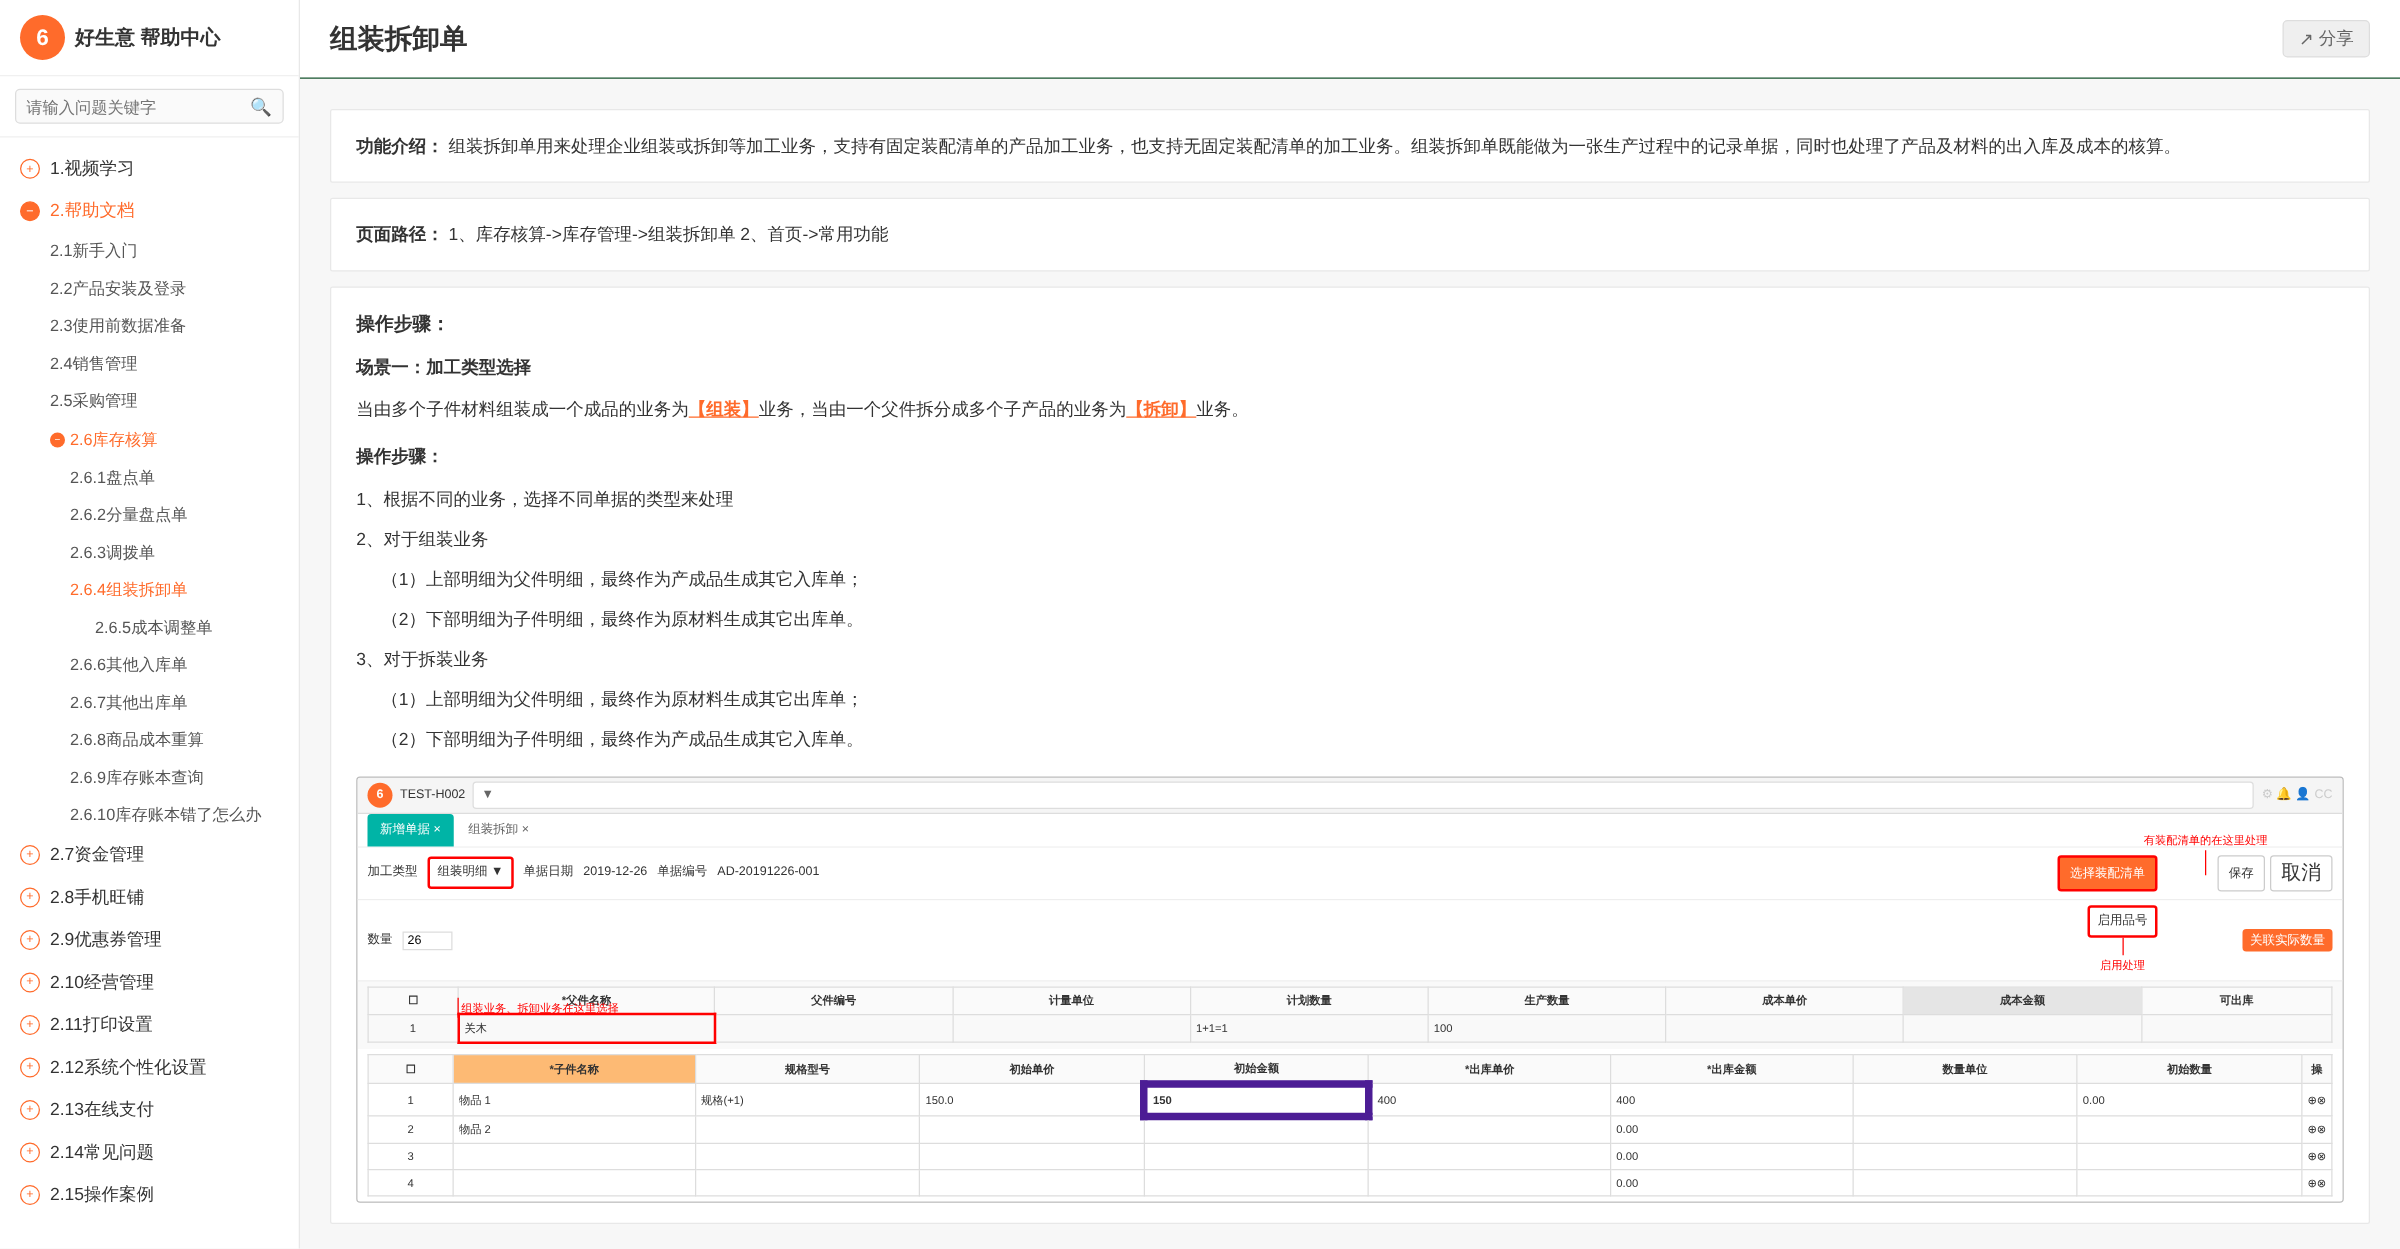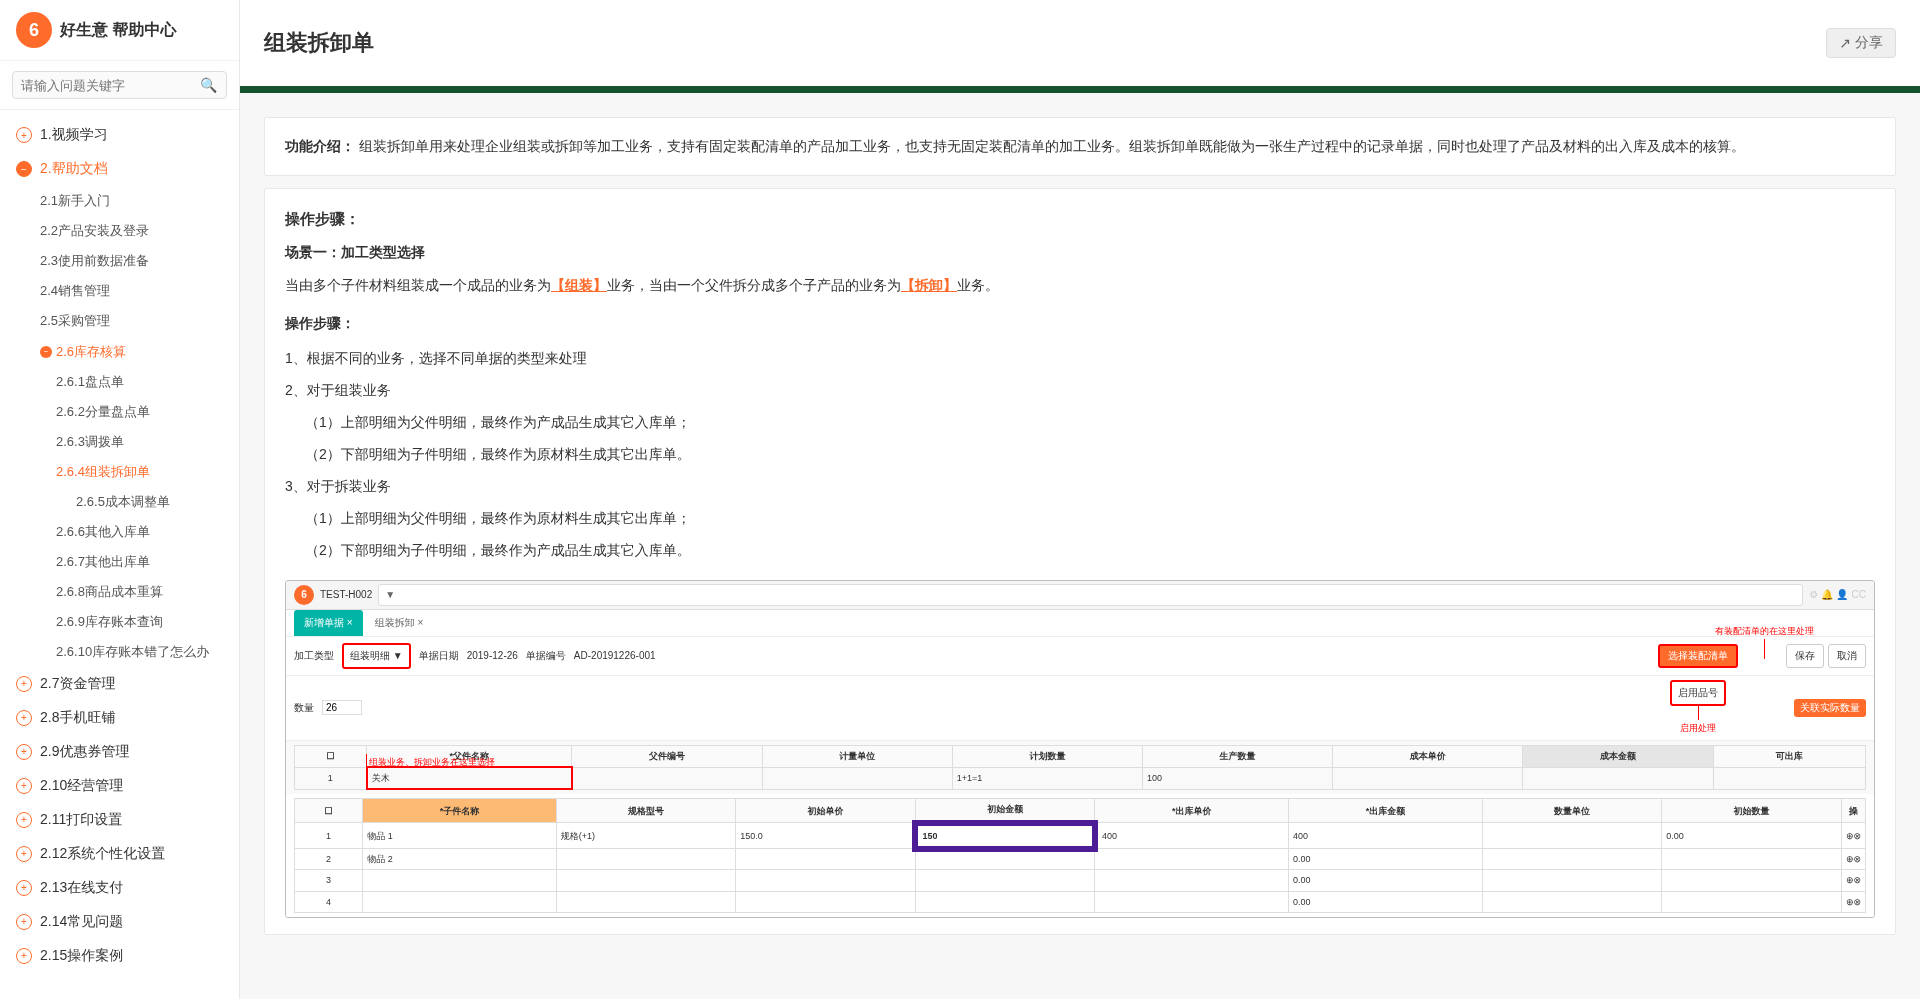--- a/index.html
+++ b/index.html
@@ -17,21 +17,21 @@
     .nav-list { flex: 1; overflow-y: auto; padding: 8px 0; }
     .nav-category { padding: 8px 16px; display: flex; align-items: center; cursor: pointer; font-size: 14px; color: #333; }
     .nav-category .prefix { width: 16px; height: 16px; border: 1.5px solid #ff6b2b; border-radius: 50%; display: flex; align-items: center; justify-content: center; margin-right: 8px; font-size: 10px; color: #ff6b2b; flex-shrink: 0; }
     .nav-category .prefix.minus { background: #ff6b2b; color: #fff; }
     .nav-sub { padding: 6px 16px 6px 40px; cursor: pointer; font-size: 13px; color: #555; }
     .nav-sub.active { color: #ff6b2b; }
     .nav-category.active-cat { color: #ff6b2b; }
 
     
     .main { flex: 1; display: flex; flex-direction: column; overflow: hidden; }
-    .main-header { background: #fff; padding: 28px 24px; border-bottom: 7px solid #14532d; display: flex; align-items: center; justify-content: space-between; }
+    .main-header { background: #fff; padding: 16px 24px; border-bottom: 1px solid #14532d; display: flex; align-items: center; justify-content: space-between; }
     .main-title { font-size: 22px; font-weight: bold; color: #333; }
     .share-btn { display: flex; align-items: center; gap: 4px; color: #666; font-size: 14px; cursor: pointer; border: 1px solid #ddd; padding: 5px 12px; border-radius: 4px; }
 
     .content-area { flex: 1; overflow-y: auto; padding: 24px; background: #f7f7f7; }
     .content-block { background: #fff; border: 1px solid #e8e8e8; border-radius: 2px; padding: 16px 20px; margin-bottom: 12px; line-height: 1.8; font-size: 14px; color: #333; }
     .content-block strong { font-weight: bold; }
     .section-title { font-size: 15px; font-weight: bold; color: #333; margin-bottom: 8px; }
     .highlight { color: #ff6b2b; font-weight: bold; text-decoration: underline; }
     .step-content { line-height: 2; }
     .step-content p { margin-bottom: 4px; }
@@ -136,20 +136,24 @@
   </div>
 
   <div class="content-area">
 
     <div class="content-block">
       <span style="font-weight:bold;">功能介绍：</span>
       <span>组装拆卸单用来处理企业组装或拆卸等加工业务，支持有固定装配清单的产品加工业务，也支持无固定装配清单的加工业务。组装拆卸单既能做为一张生产过程中的记录单据，同时也处理了产品及材料的出入库及成本的核算。</span>
     </div>
 
 
+    <div class="content-block">
+      <span style="font-weight:bold;">页面路径：</span>
+      <span>1、库存核算-&gt;库存管理-&gt;组装拆卸单 2、首页-&gt;常用功能</span>
+    </div>
 
     <div class="content-block">
       <div class="section-title">操作步骤：</div>
 
       <div style="margin-bottom:8px;">
         <strong>场景一：加工类型选择</strong>
       </div>
       <div style="margin-bottom:12px;">
         当由多个子件材料组装成一个成品的业务为<span class="highlight">【组装】</span>业务，当由一个父件拆分成多个子产品的业务为<span class="highlight">【拆卸】</span>业务。
       </div>
@@ -188,21 +192,21 @@
           <span>单据编号</span>
           <span>AD-20191226-001</span>
 
           <div style="position:absolute;right:60px;top:-14px;display:flex;flex-direction:column;align-items:center;">
             <span style="color:red;font-size:9px;white-space:nowrap;">有装配清单的在这里处理</span>
             <div style="width:1px;height:20px;background:red;"></div>
           </div>
           <div style="margin-left:auto;display:flex;gap:4px;">
             <button style="background:#ff6b2b;color:#fff;border:none;padding:3px 8px;font-size:10px;border-radius:3px;border:2px solid red;">选择装配清单</button>
             <button style="background:#fff;color:#333;border:1px solid #ccc;padding:3px 8px;font-size:10px;border-radius:3px;margin-left:44px;">保存</button>
-            <button style="background:#fff;color:#333;border:1px solid #ccc;padding:3px 8px;font-size:10px;border-radius:3px;">取消</button>
+            <button style="background:#fff;color:#333;border:1px solid #ccc;padding:3px 8px;font-size:16px;border-radius:3px;">取消</button>
           </div>
         </div>
 
         <div style="background:#fff;padding:4px 8px;display:flex;align-items:center;gap:8px;font-size:10px;border-bottom:1px solid #eee;position:relative;">
           <span>数量</span>
           <input type="text" value="26" style="width: 40px; font-size: 10px; border: 1px solid rgb(221, 221, 221); padding: 1px 3px;" readonly="">
 
           <div style="margin-left:auto;display:flex;flex-direction:column;align-items:center;margin-right:60px;">
             <span style="border:2px solid red;padding:2px 6px;border-radius:3px;font-size:10px;">启用品号</span>
             <div style="display:flex;flex-direction:column;align-items:center;">

